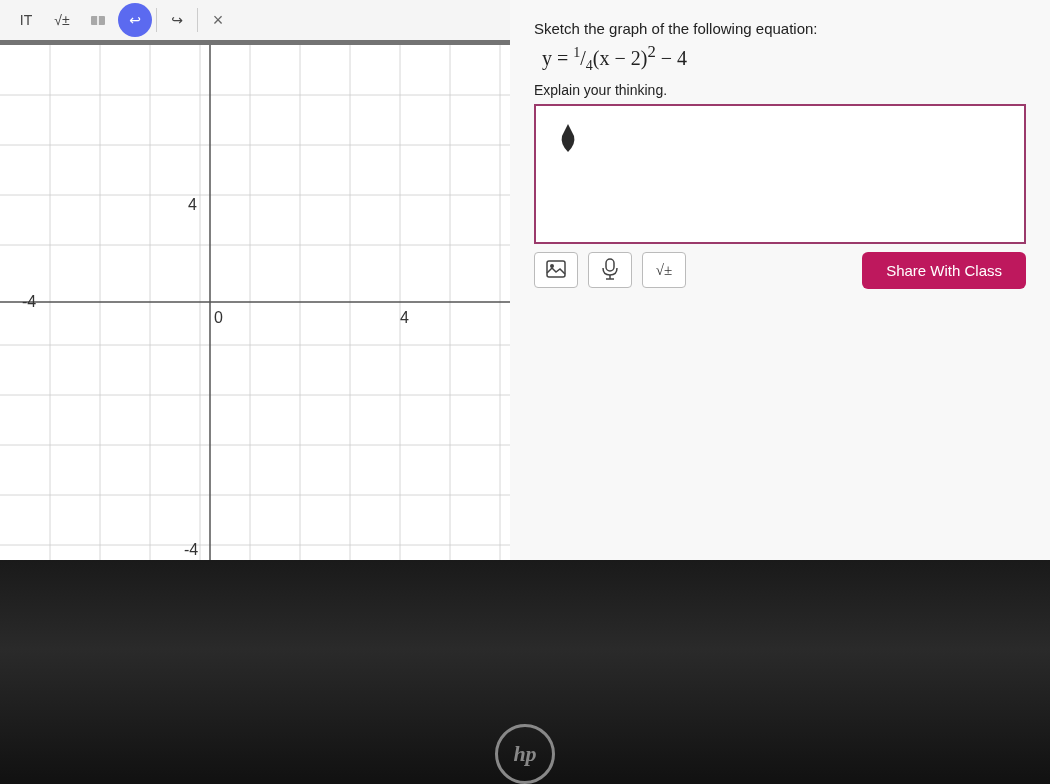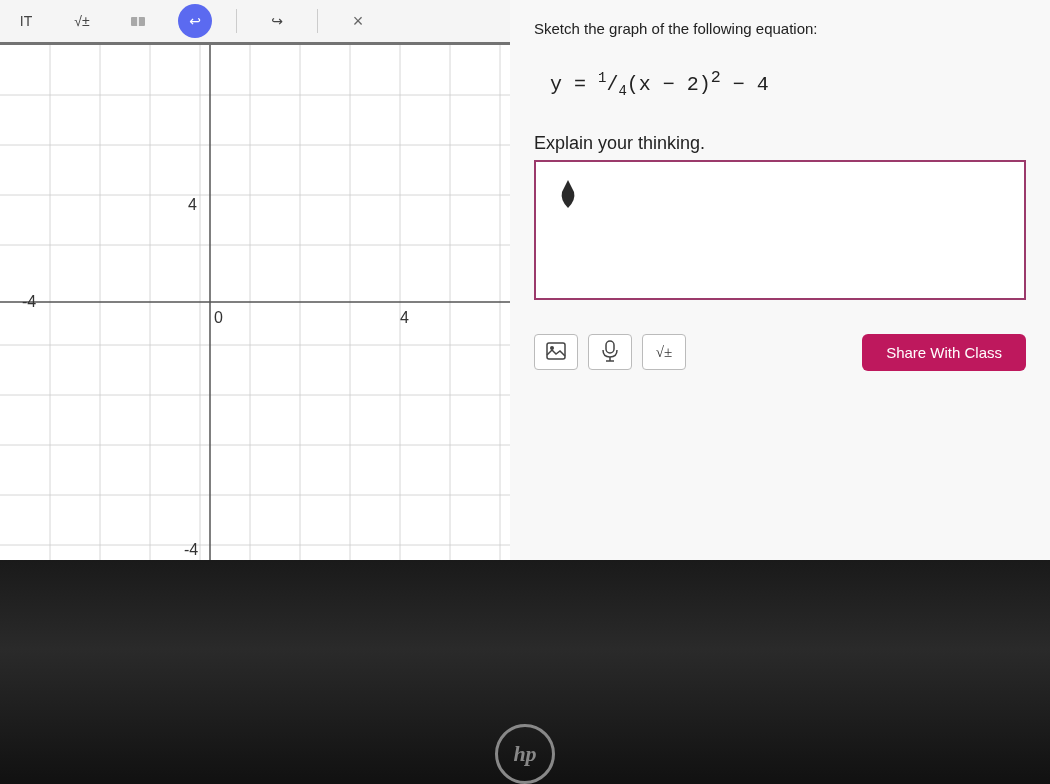--- a/index.html
+++ b/index.html
@@ -16,22 +16,22 @@
     .toolbar {
       position: absolute;
       top: 0;
       left: 0;
       width: 510px;
       height: 45px;
       background: #f5f5f5;
       display: flex;
       align-items: center;
       padding: 0 10px;
-      gap: 24px;
-      border-bottom: 3px solid #737373;
+      gap: 4px;
+      border-bottom: 5px solid #737373;
       z-index: 10;
     }
 
     .toolbar-btn {
       width: 32px;
       height: 32px;
       display: flex;
       align-items: center;
       justify-content: center;
       cursor: pointer;
@@ -70,38 +70,38 @@
     .right-panel {
       position: absolute;
       top: 0;
       left: 510px;
       width: 540px;
       height: 560px;
       background: #f8f8f8;
       padding: 20px 24px;
       display: flex;
       flex-direction: column;
-      gap: 26px;
+      gap: 0;
     }
 
     .question-title {
       font-size: 15px;
       color: #222;
       font-weight: 400;
     }
 
     .equation-display {
       font-size: 20px;
       color: #222;
-      font-family: Liberation Mono, monospace;
-      margin: 4px 0 8px 16px;
+      font-family: Liberation Serif, serif;
+      margin: 4px 0 8px 8px;
     }
 
     .explain-label {
-      font-size: 18px;
+      font-size: 14px;
       color: #222;
       margin-bottom: 6px;
     }
 
     .text-input-area {
       border: 2px solid #9b3a6b;
       background: white;
       min-height: 140px;
       position: relative;
       flex: 1;

